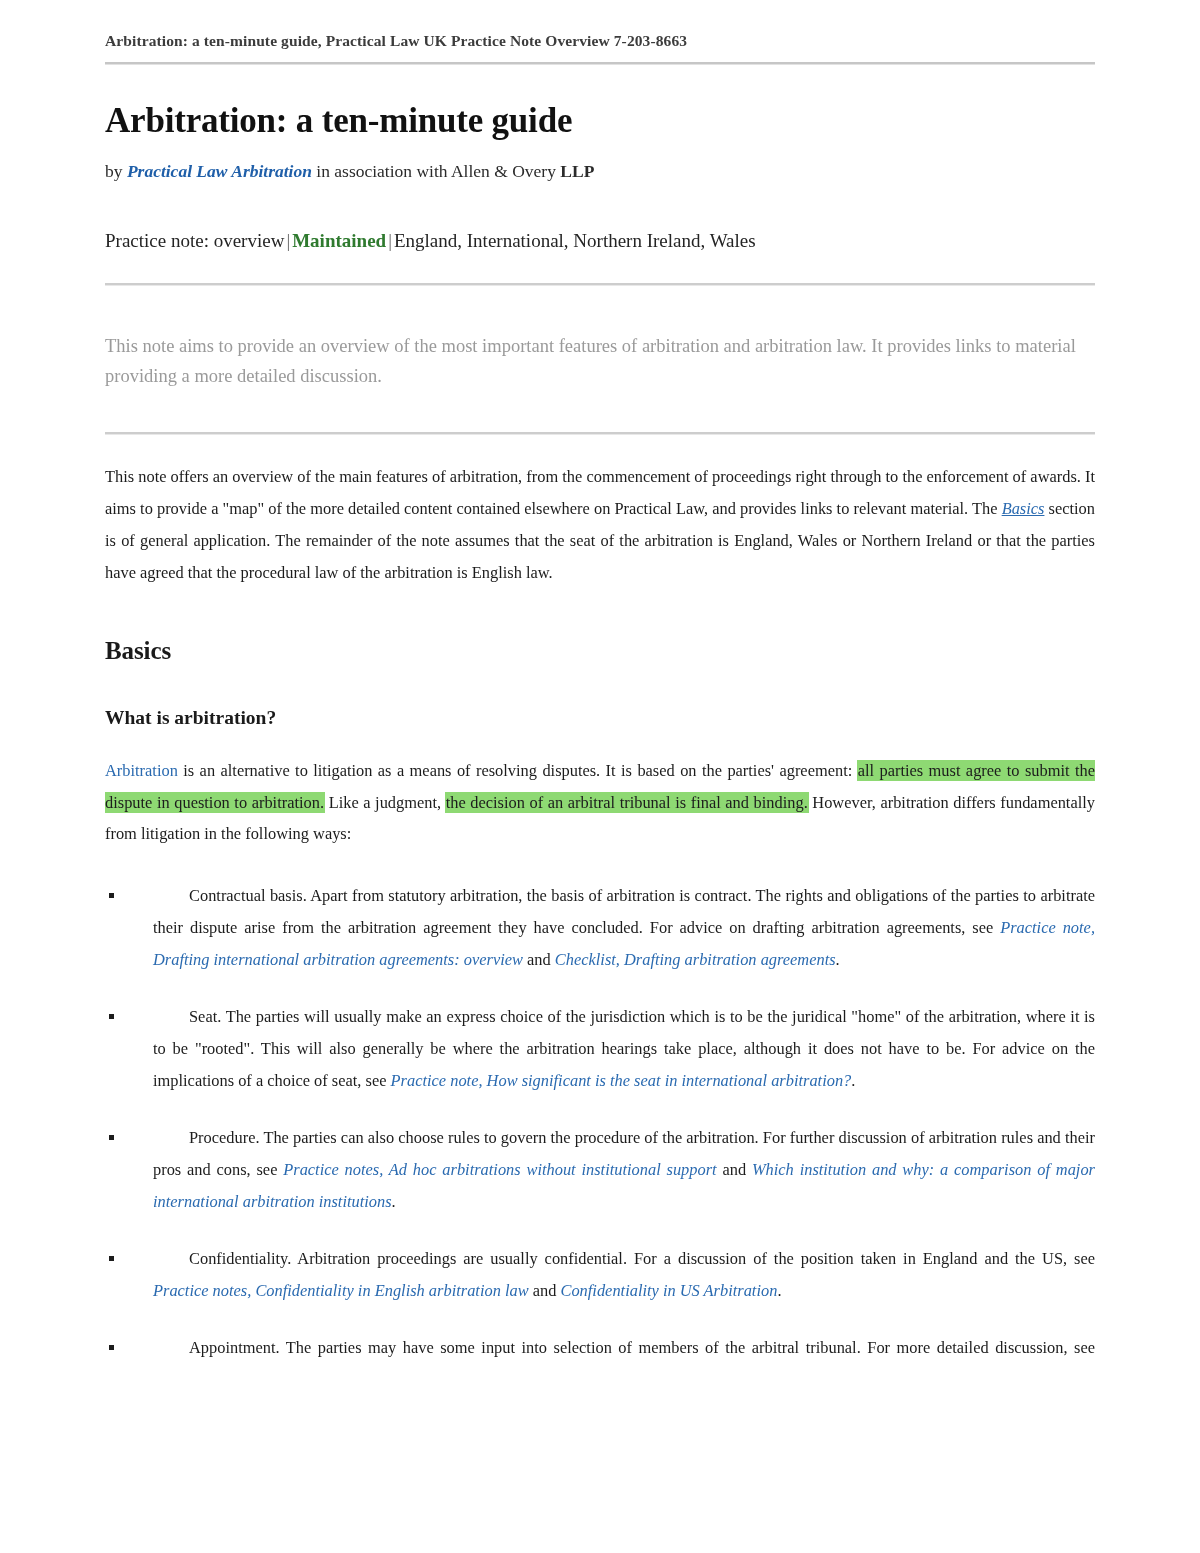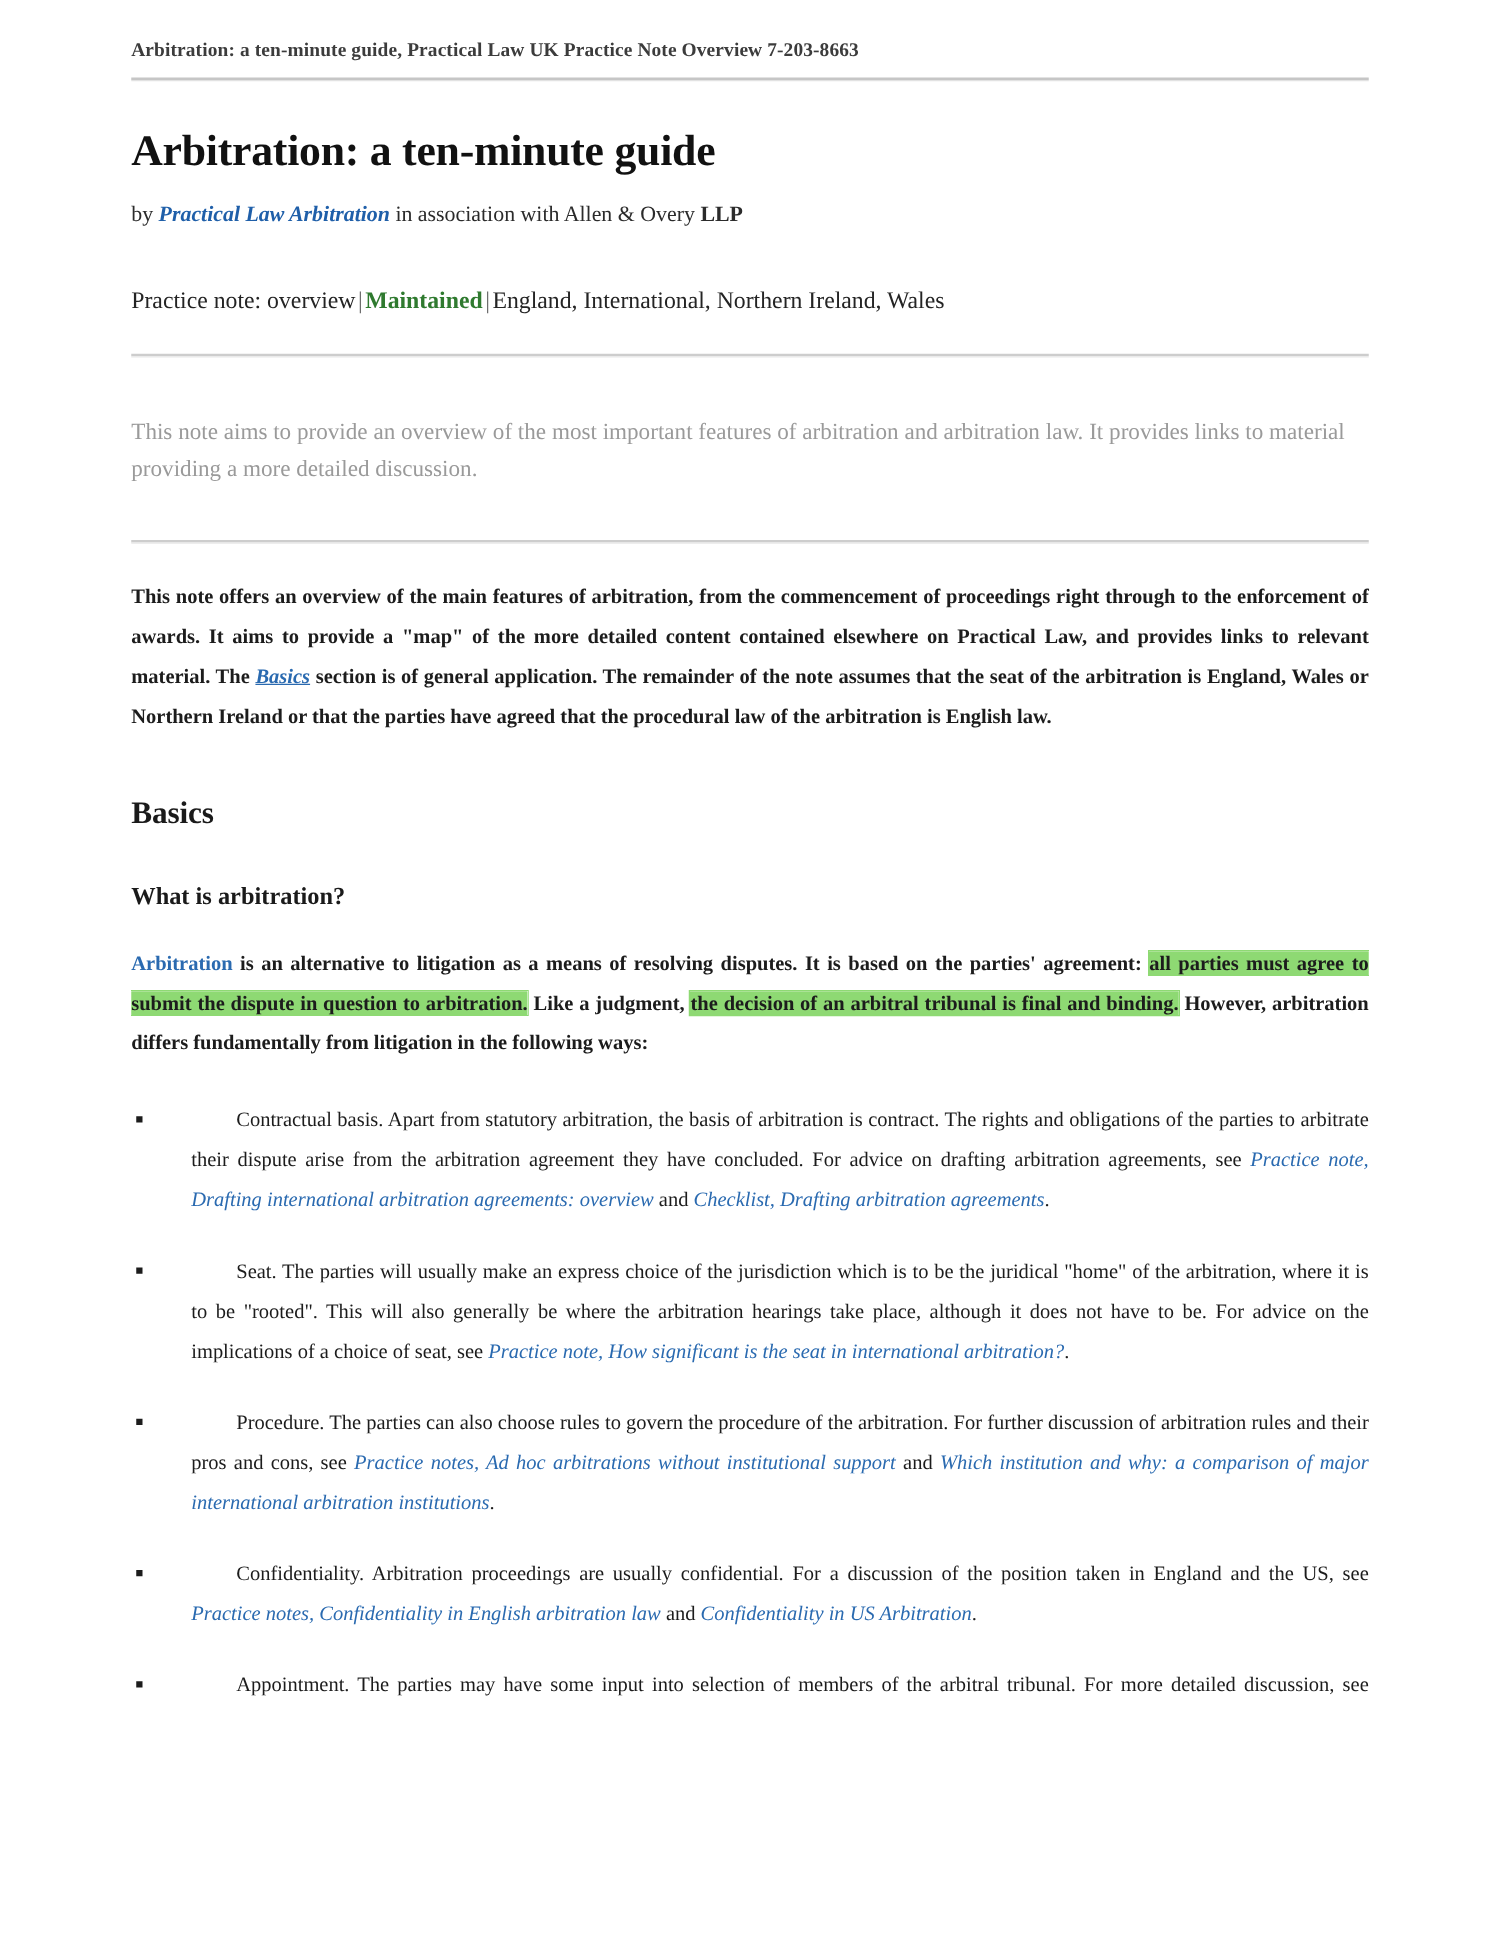--- a/index.html
+++ b/index.html
@@ -119,21 +119,20 @@
     color: #1a1a1a;
   }
 
   
   p.body {
     margin: 26px 0 0 0;
     font-size: 16.4px;
     line-height: 1.95;
     color: #1c1c1c;
     text-align: justify;
-    font-weight: bold;
   }
   .lnk {
     color: #2a6ab0;
     text-decoration: none;
   }
   .lnk-u {
     color: #2a6ab0;
     font-style: italic;
     text-decoration: underline;
   }

